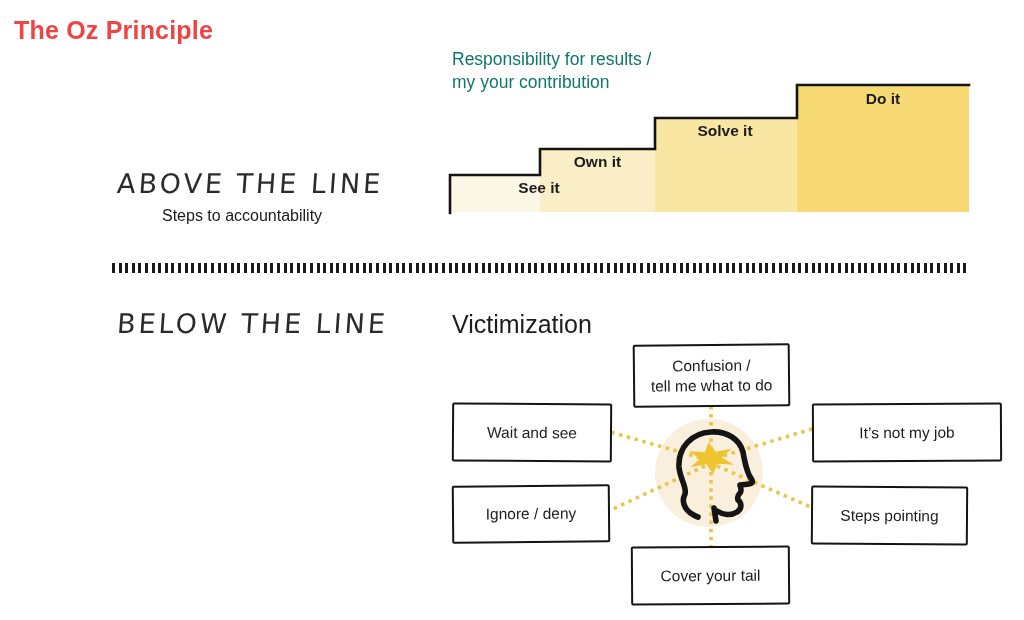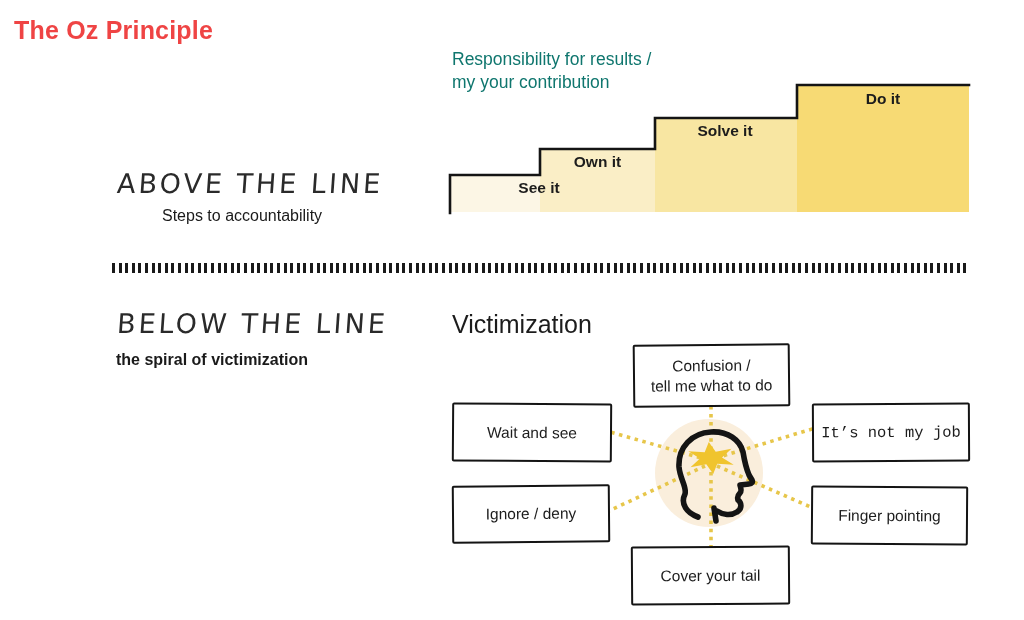--- a/index.html
+++ b/index.html
@@ -79,21 +79,21 @@
     background: #ffffff;
     border: 2.2px solid #141414;
     border-radius: 2px;
     display: flex; flex-direction: column;
     align-items: center; justify-content: center;
     font-size: 15.5px; line-height: 20px;
     color: #1c1c1c; text-align: center;
   }
   #box-confusion       { left: 633px; top: 344px; width: 157px; height: 63px; transform: rotate(-0.6deg); }
   #box-wait-and-see    { left: 452px; top: 403px; width: 160px; height: 59px; transform: rotate(0.4deg); }
-  #box-its-not-my-job  { left: 812px; top: 403px; width: 158px; height: 59px; transform: rotate(-0.3deg); font-family: Liberation Mono, monospace; }
+  #box-its-not-my-job  { left: 812px; top: 403px; width: 190px; height: 59px; transform: rotate(-0.3deg); }
   #box-ignore-deny     { left: 452px; top: 485px; width: 158px; height: 58px; transform: rotate(-0.5deg); }
   #box-finger-pointing { left: 811px; top: 486px; width: 157px; height: 59px; transform: rotate(0.4deg); }
   #box-cover-your-tail { left: 631px; top: 546px; width: 159px; height: 59px; transform: rotate(-0.4deg); }
 </style>
 </head>
 <body>
 
 <div class="abs" id="page-title">The Oz Principle</div>
 
 <div class="abs" id="stair-label">
@@ -114,21 +114,20 @@
 <div class="abs step-label" id="label-solve">Solve it</div>
 <div class="abs step-label" id="label-do">Do it</div>
 
 <div class="abs hand" id="above-heading">ABOVE THE LINE</div>
 <div class="abs" id="above-sub">Steps to accountability</div>
 
 <div class="abs" id="divider"></div>
 
 <div class="abs hand" id="below-heading">BELOW THE LINE</div>
 <div class="abs" id="below-sub">
-  <div>the spiral of victimization</div>
 </div>
 
 <div class="abs" id="victim-title">Victimization</div>
 
 <svg class="abs" id="victim-svg" width="1024" height="620" viewBox="0 0 1024 620">
   <circle cx="709" cy="473" r="54" fill="#FAEEDC"></circle>
   <g stroke="#E7C64A" stroke-width="3.6" stroke-dasharray="3.5 4.6" fill="none">
     <line x1="711" y1="458" x2="711" y2="400"></line>
     <line x1="708" y1="460" x2="600" y2="429"></line>
     <line x1="716" y1="458" x2="822" y2="426"></line>
@@ -160,17 +159,17 @@
 <div class="blame-box" id="box-wait-and-see">
   <div>Wait and see</div>
 </div>
 <div class="blame-box" id="box-its-not-my-job">
   <div>It’s not my job</div>
 </div>
 <div class="blame-box" id="box-ignore-deny">
   <div>Ignore / deny</div>
 </div>
 <div class="blame-box" id="box-finger-pointing">
-  <div>Finger pointing</div>
+  <div>Steps pointing</div>
 </div>
 <div class="blame-box" id="box-cover-your-tail">
   <div>Cover your tail</div>
 </div>
 
 </body></html>

